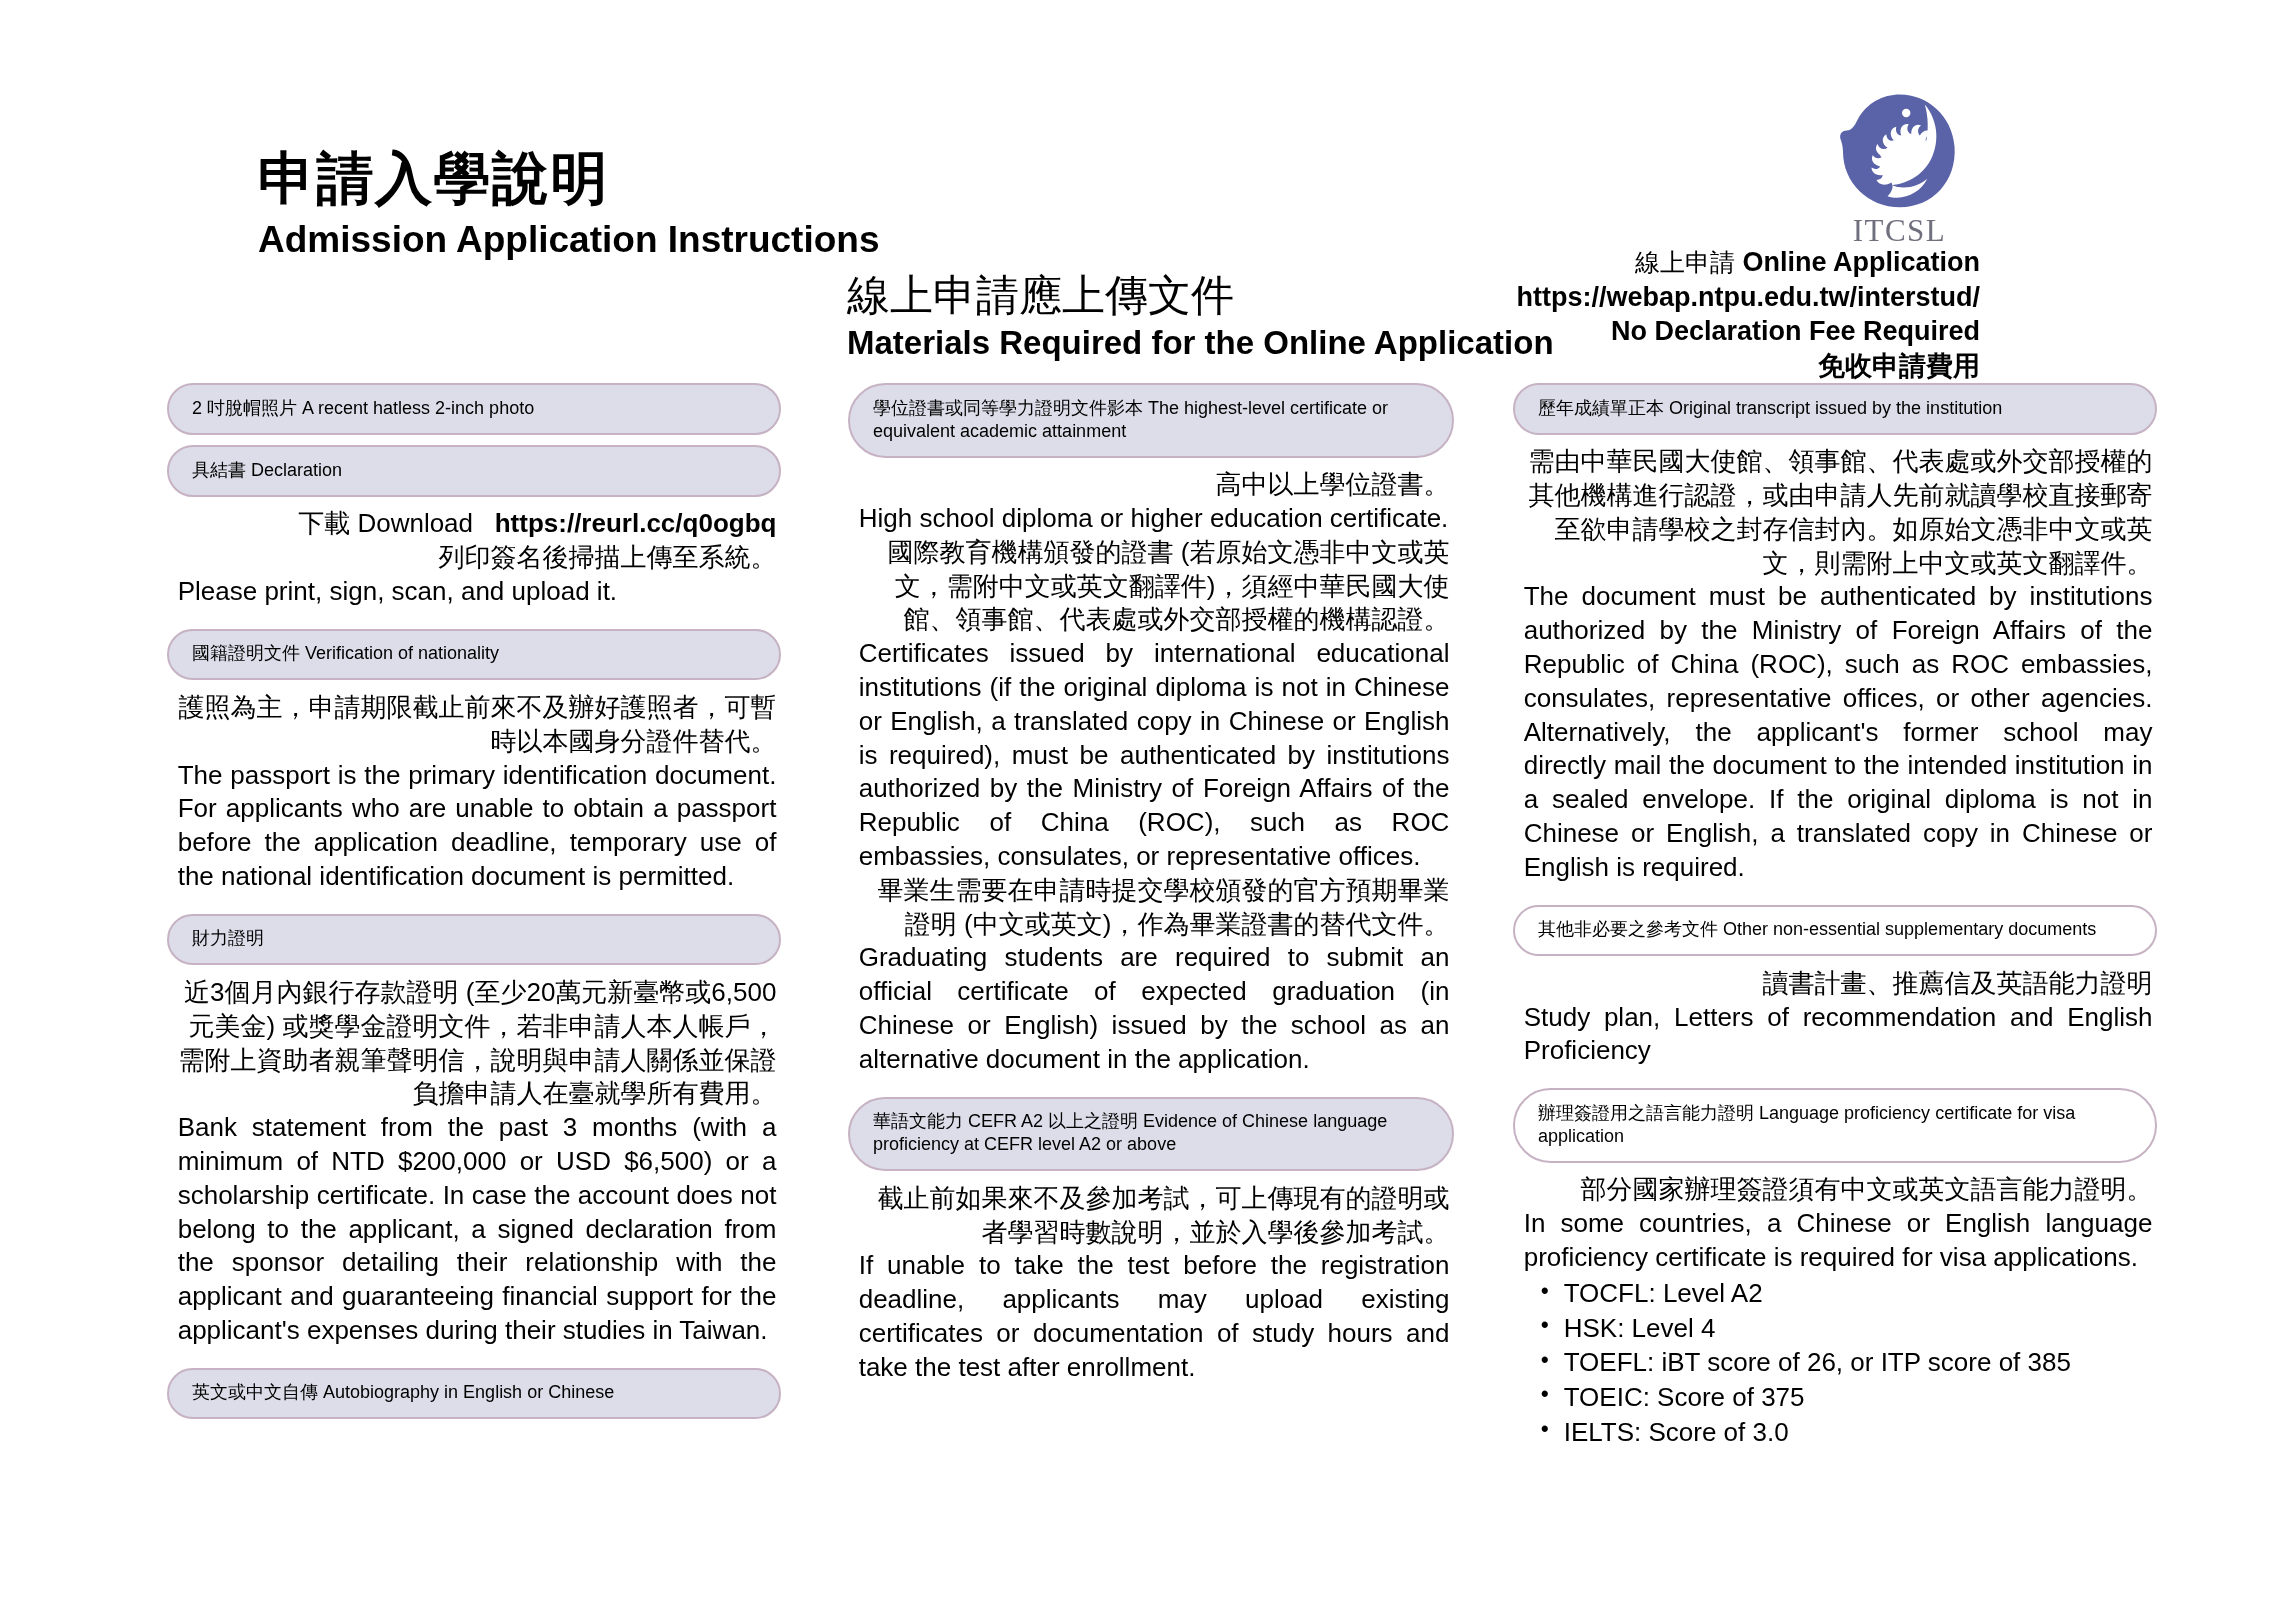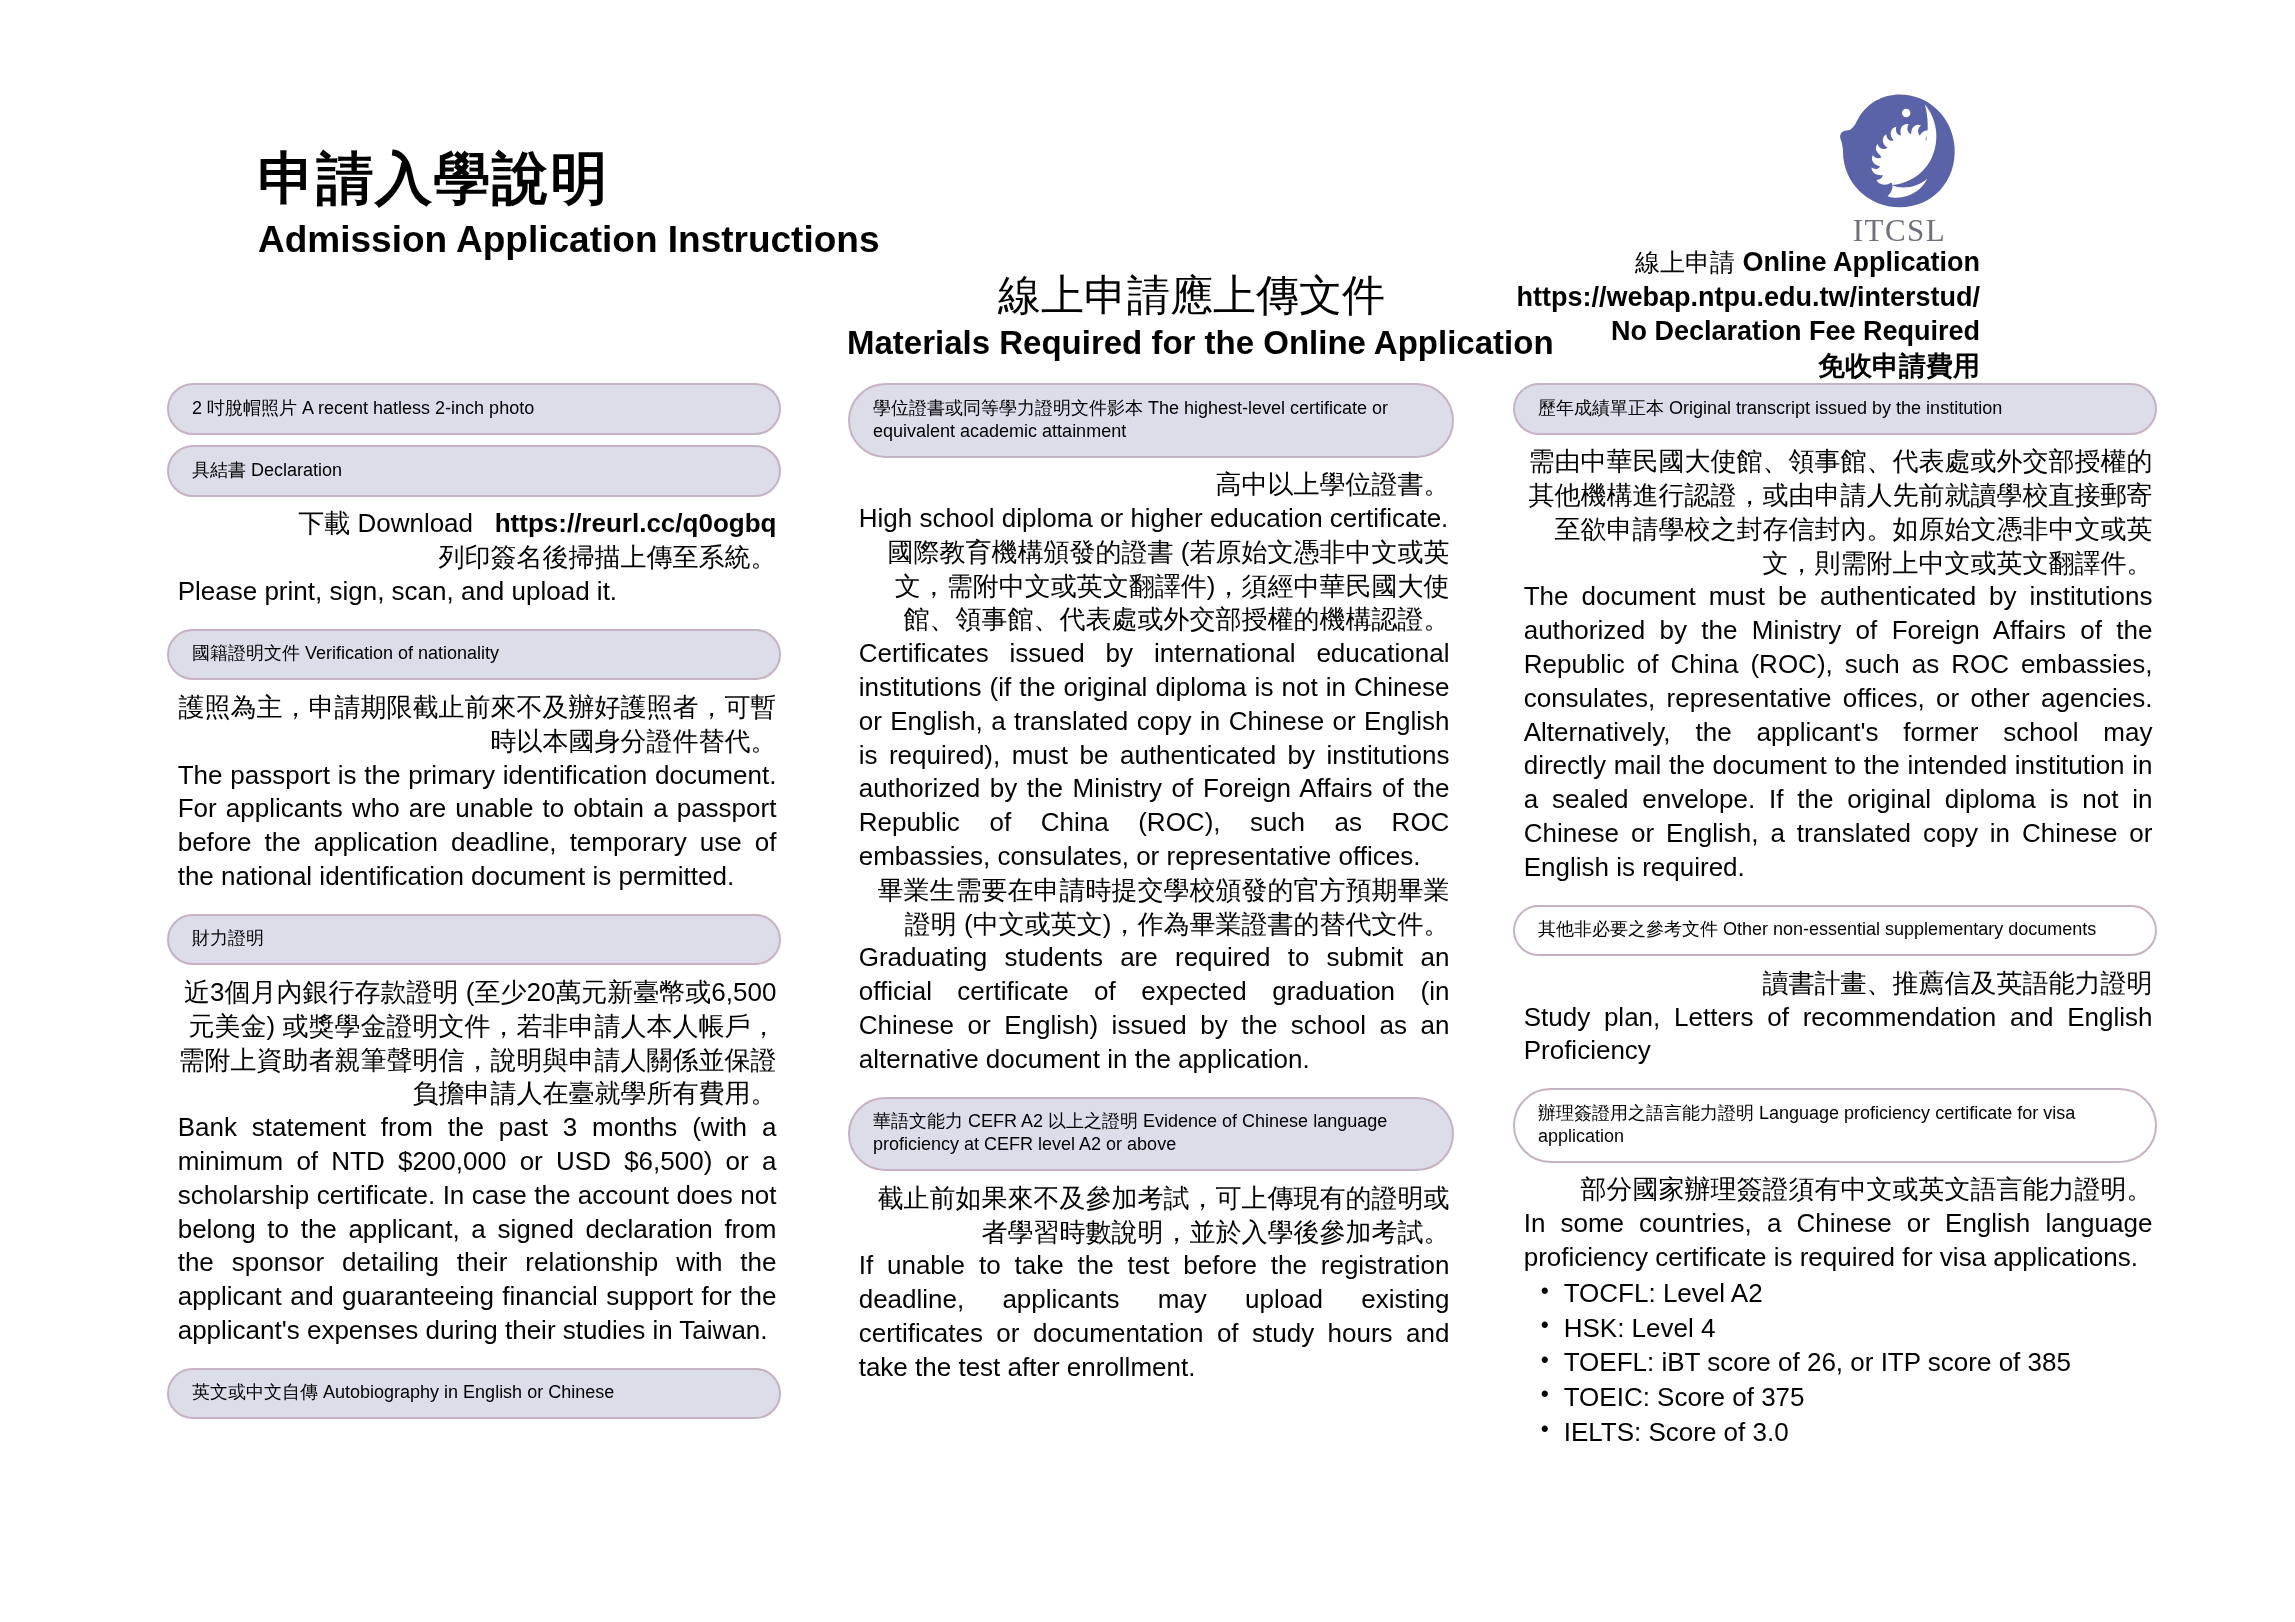--- a/index.html
+++ b/index.html
@@ -47,21 +47,21 @@
     line-height: 1.1;
     margin-top: 10.7px;
     white-space: nowrap;
   }
 
   #center-heading {
     position: absolute;
     left: 811px;
     top: 272px;
     width: 689px;
-    text-align: center;
+    text-align: left;
   }
   #center-heading .zh {
     font-size: 43px;
     font-weight: 400;
     line-height: 1.1;
     white-space: nowrap;
   }
   #center-heading .en {
     font-size: 33px;
     font-weight: 600;

